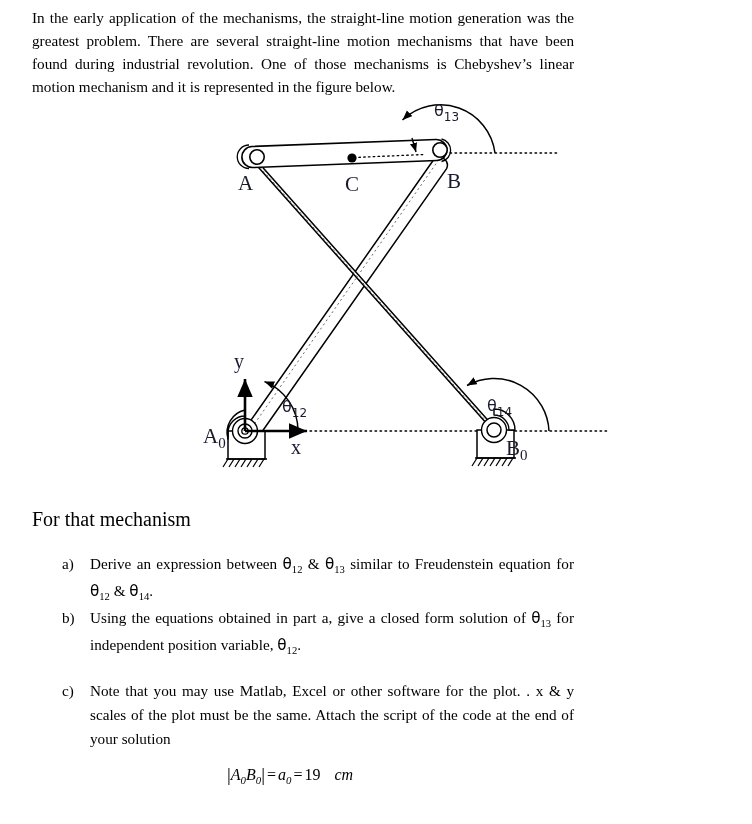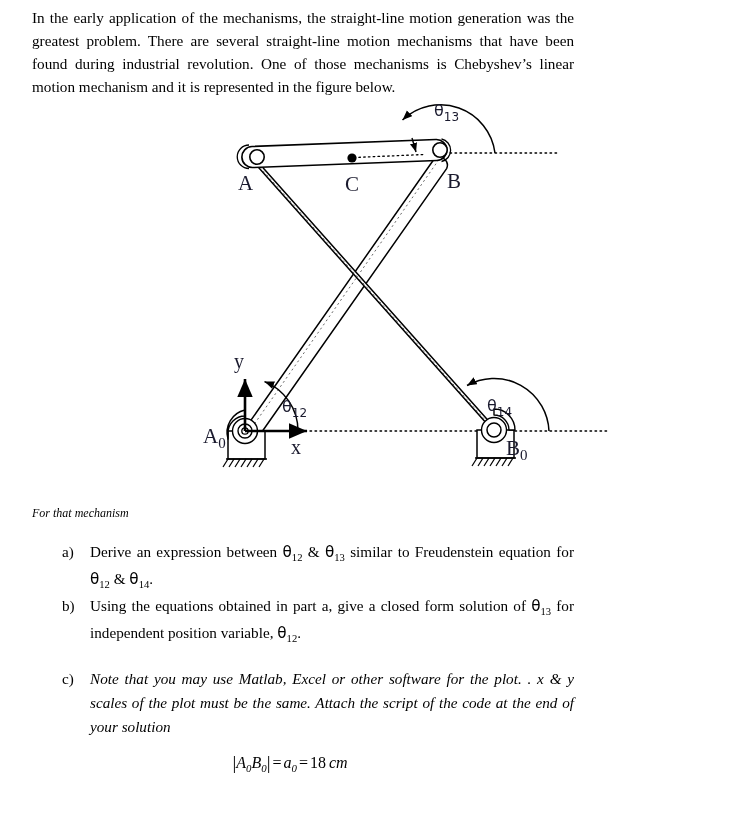--- a/index.html
+++ b/index.html
@@ -33,24 +33,23 @@
     width: 100%;
     height: 400px;
     margin: 0;
   }
   .figure-wrap svg {
     position: absolute;
     left: -32px;
     top: 0;
   }
   .for-that {
-    font-size: 12px;
+    font-size: 20px;
     margin: 6px 0 0 0;
     line-height: 1.5;
-    font-style: italic;
   }
   .q-list {
     margin: 18px 0 0 0;
     padding: 0;
     list-style: none;
   }
   .q-item {
     position: relative;
     font-size: 15.2px;
     line-height: 1.55;
@@ -63,21 +62,20 @@
     position: absolute;
     left: 30px;
     top: 0;
     width: 26px;
     text-align: left;
   }
   .q-item.spaced {
     margin-top: 20px;
   }
   .q-note {
-    font-style: italic;
     display: block;
     text-align: justify;
   }
   .dims {
     margin: 14px 0 0 0;
     display: flex;
     justify-content: center;
   }
   .dims-grid {
     display: grid;
@@ -102,21 +100,21 @@
   }
   .eq .op {
     font-style: normal;
     padding: 0 2px;
   }
   .eq .num {
     font-style: normal;
   }
   .eq .unit {
     font-style: italic;
-    padding-left: 3px;
+    padding-left: 14px;
   }
   sub { font-size: 0.7em; }
   sup { font-size: 0.7em; }
   .theta { font-family: "DejaVu Sans", sans-serif; font-style: normal; }
 </style>
 </head>
 <body>
 
 <div class="page">
 
@@ -247,21 +245,21 @@
     <li class="q-item spaced">
       <span class="marker">c)</span>
       <span class="q-note">Note that you may use Matlab, Excel or other software for the plot. . x &amp; y scales of the plot must be the same.  Attach the script of the code at the end of your solution</span>
     </li>
   </ul>
 
   <div class="dims">
     <div class="dims-grid">
 
       <div class="eq">
-        <span class="bars">|</span>A<sub>0</sub>B<sub>0</sub><span class="bars">|</span><span class="op">=</span>a<sub>0</sub><span class="op">=</span><span class="num">18</span><span class="unit">cm</span>
+        <span class="bars">|</span>A<sub>0</sub>B<sub>0</sub><span class="bars">|</span><span class="op">=</span>a<sub>0</sub><span class="op">=</span><span class="num">19</span><span class="unit">cm</span>
       </div>
 
 
 
 
     </div>
   </div>
 
 </div>
 

